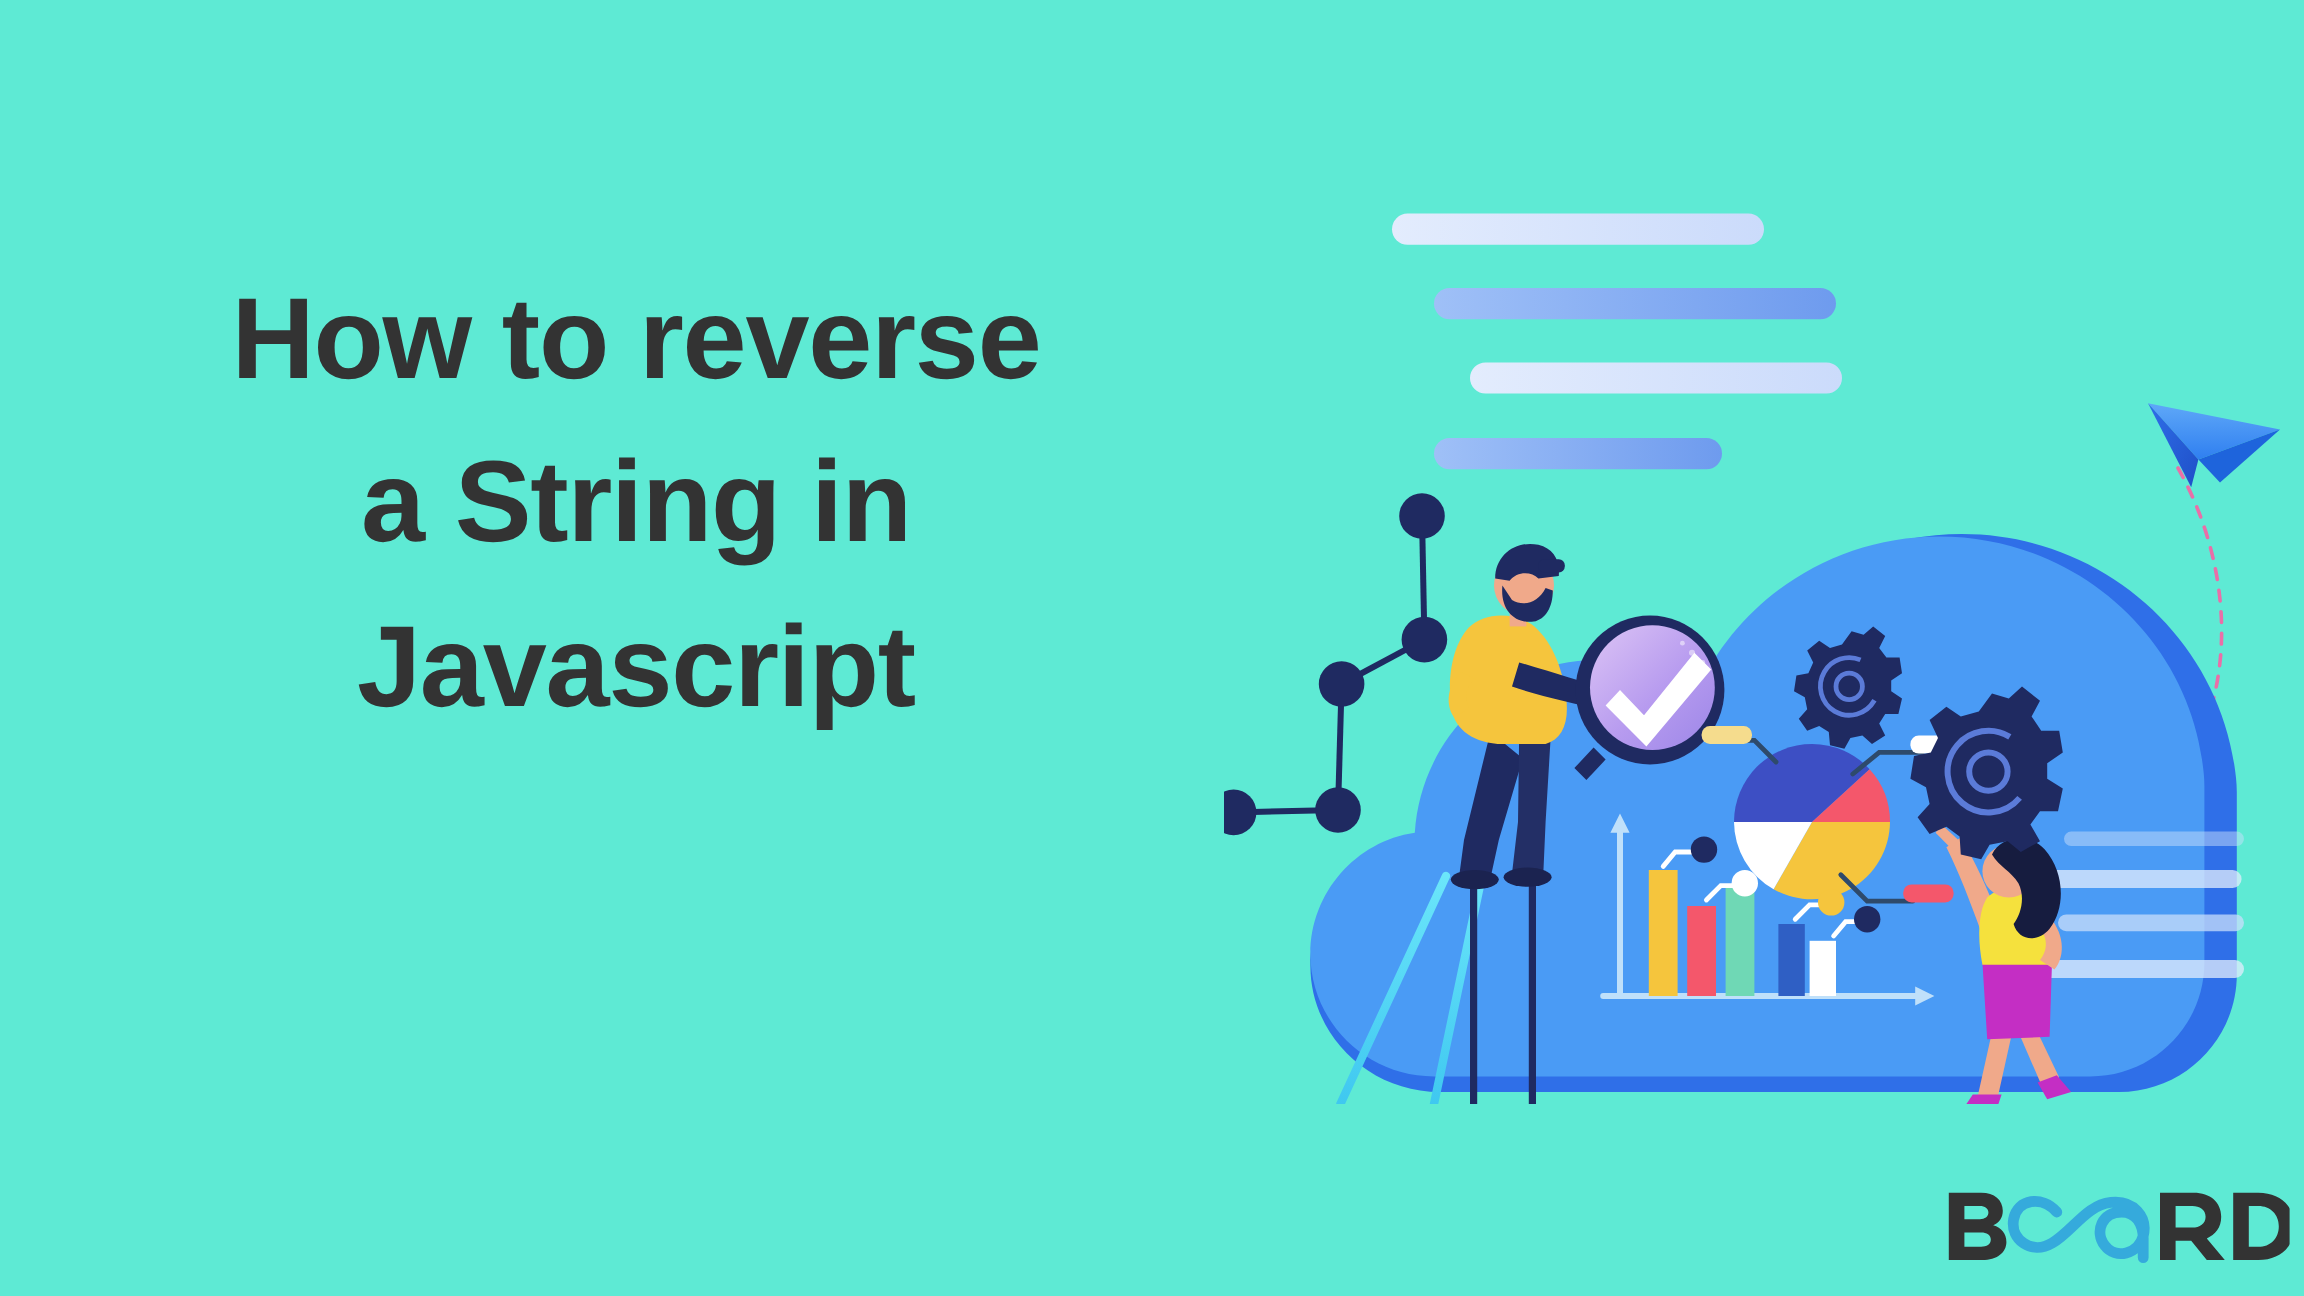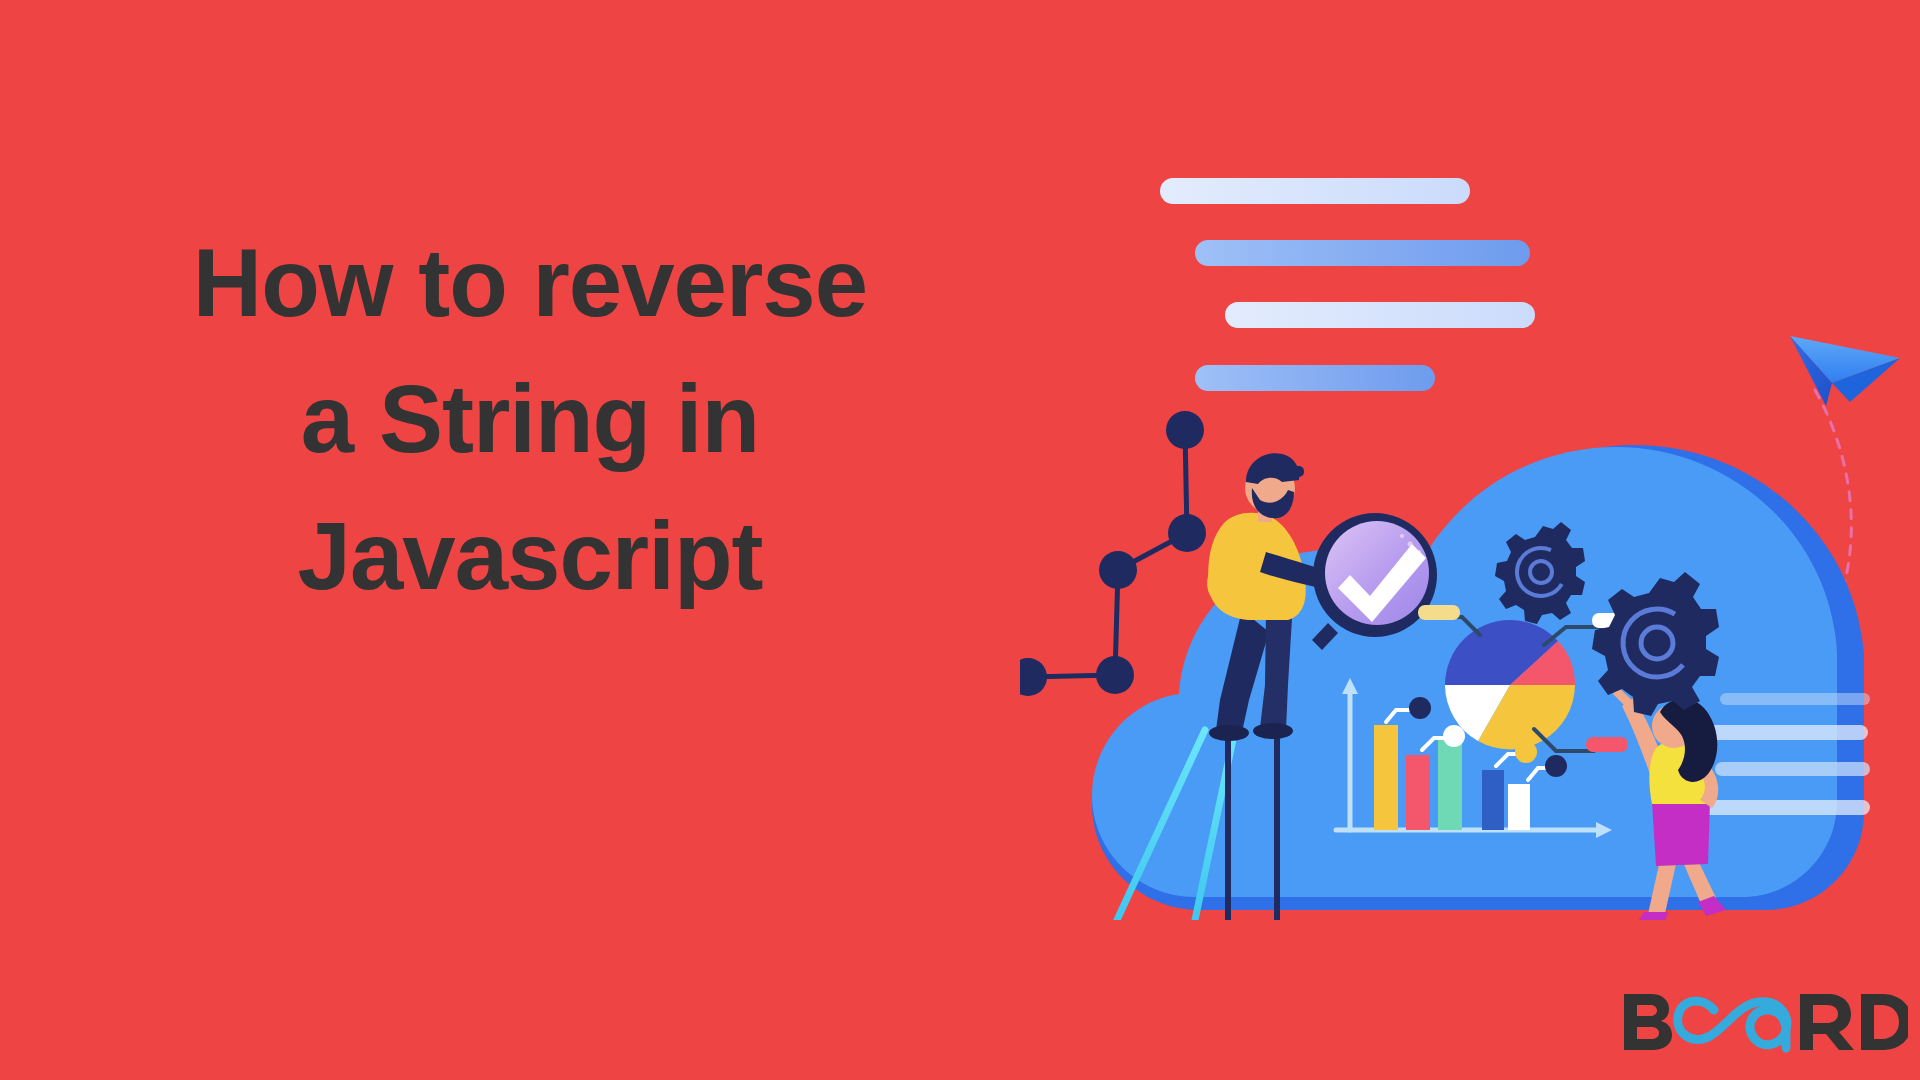--- a/index.html
+++ b/index.html
@@ -7,21 +7,21 @@
     width: 1920px;
     height: 1080px;
     background: #ffffff;
     font-family: "Liberation Sans", sans-serif;
     overflow: hidden;
   }
   #banner {
     position: relative;
     width: 1920px;
     height: 1080px;
-    background: #ef4444;
+    background: #5eead4;
   }
 
   
   #title-block {
     position: absolute;
     left: 0px;
     top: 215px;
     width: 1060px;
     text-align: center;
   }

